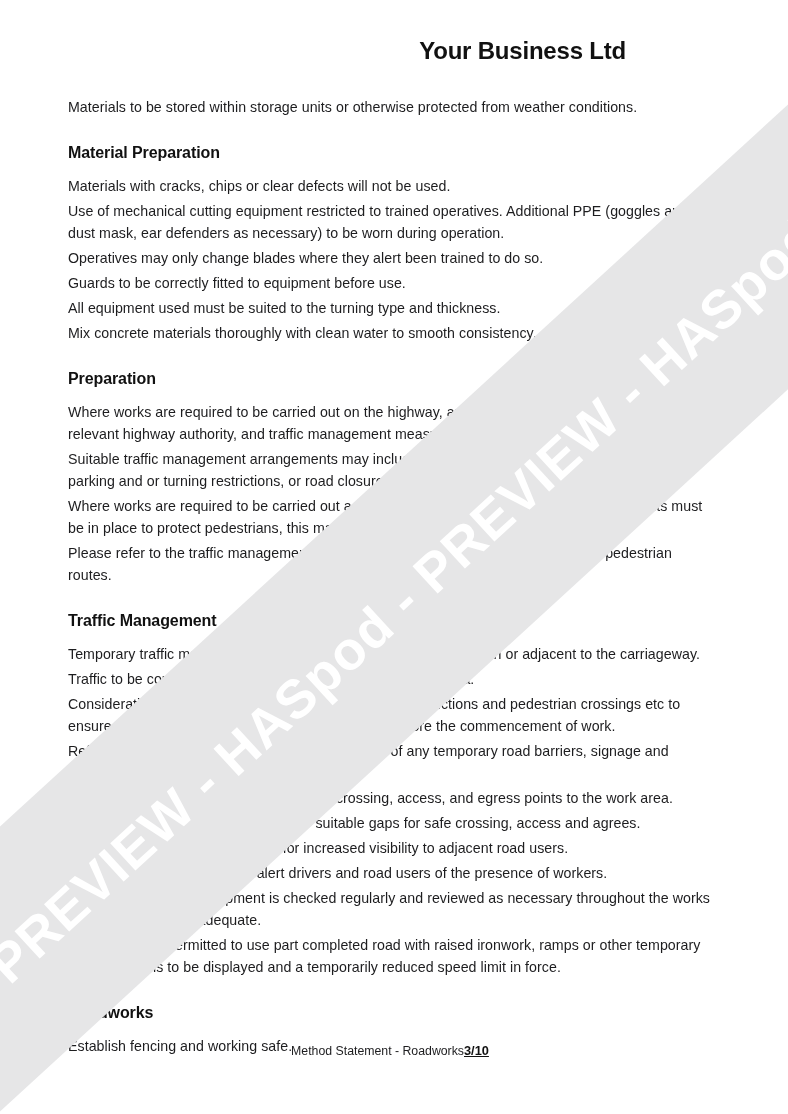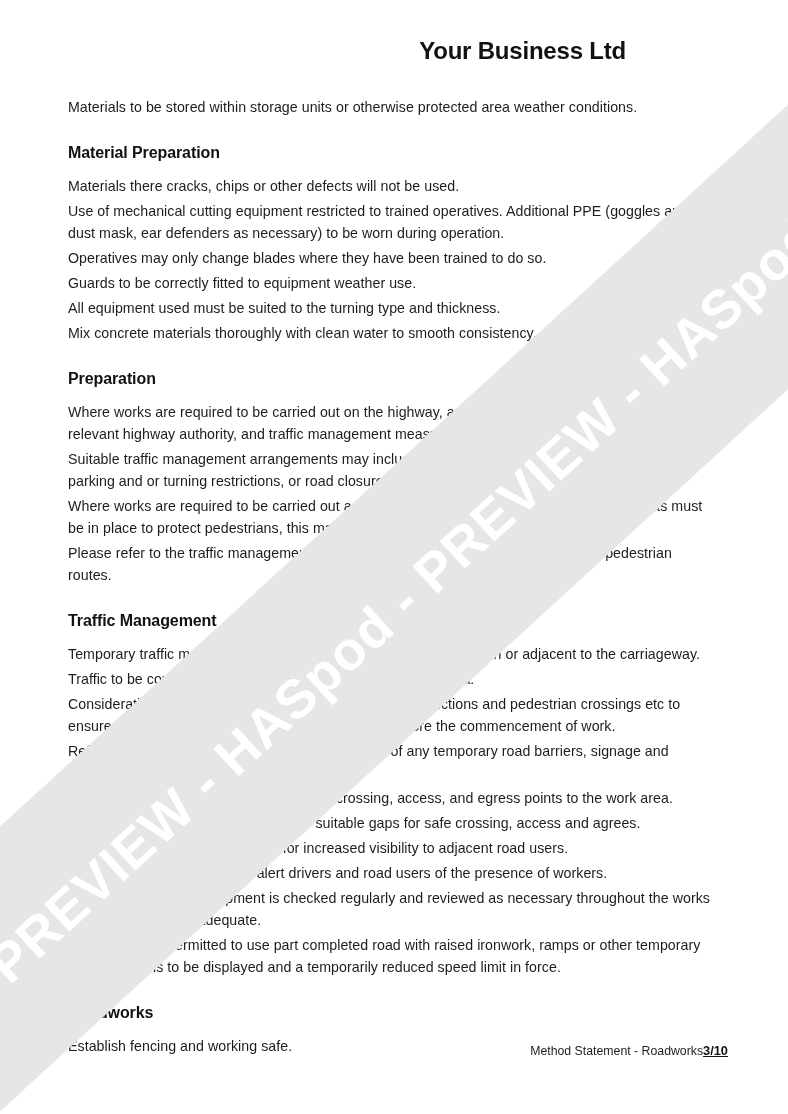--- a/index.html
+++ b/index.html
@@ -92,26 +92,26 @@
     font-size: 16px;
     line-height: 24px;
     font-weight: 700;
     color: #111111;
     letter-spacing: -0.1px;
   }
   .section + .section { margin-top: 0; }
   
   #footer {
     position: absolute;
-    left: 84px;
+    left: 68px;
     top: 1042px;
     width: 644px;
     display: flex;
     align-items: baseline;
-    justify-content: flex-end;
+    justify-content: center;
     z-index: 2;
   }
   #footer .foot-left {
     font-size: 12.3px;
     line-height: 18px;
     color: #1d1d1f;
   }
   #footer .foot-right {
     font-size: 12.8px;
     line-height: 18px;
@@ -123,28 +123,28 @@
 </head>
 <body>
 
 <div id="page">
 
   <div id="header">
     <div class="biz-title">Your Business Ltd</div>
   </div>
 
   <div id="content">
-    <p class="para">Materials to be stored within storage units or otherwise protected area weather conditions.</p>
+    <p class="para">Materials to be stored within storage units or otherwise protected from weather conditions.</p>
     <div id="sections-root">
         <div class="section">
           <h2 class="section-heading">Material Preparation</h2>
-          <p class="para">Materials there cracks, chips or other defects will not be used.</p>
+          <p class="para">Materials with cracks, chips or clear defects will not be used.</p>
           <p class="para">Use of mechanical cutting equipment restricted to trained operatives. Additional PPE (goggles and dust mask, ear defenders as necessary) to be worn during operation.</p>
-          <p class="para">Operatives may only change blades where they have been trained to do so.</p>
-          <p class="para">Guards to be correctly fitted to equipment weather use.</p>
+          <p class="para">Operatives may only change blades where they alert been trained to do so.</p>
+          <p class="para">Guards to be correctly fitted to equipment before use.</p>
           <p class="para">All equipment used must be suited to the turning type and thickness.</p>
           <p class="para">Mix concrete materials thoroughly with clean water to smooth consistency.</p>
         </div>
         <div class="section">
           <h2 class="section-heading">Preparation</h2>
           <p class="para">Where works are required to be carried out on the highway, authorisation must be gained from the relevant highway authority, and traffic management measures put in place.</p>
           <p class="para">Suitable traffic management arrangements may include signage, barriers, temporary traffic control, parking and or turning restrictions, or road closures.</p>
           <p class="para">Where works are required to be carried out adjacent to public footpaths, suitable arrangements must be in place to protect pedestrians, this may include walkway diversions and/or barriers.</p>
           <p class="para">Please refer to the traffic management plan for any changes to an existing vehicle or pedestrian routes.</p>
         </div>

